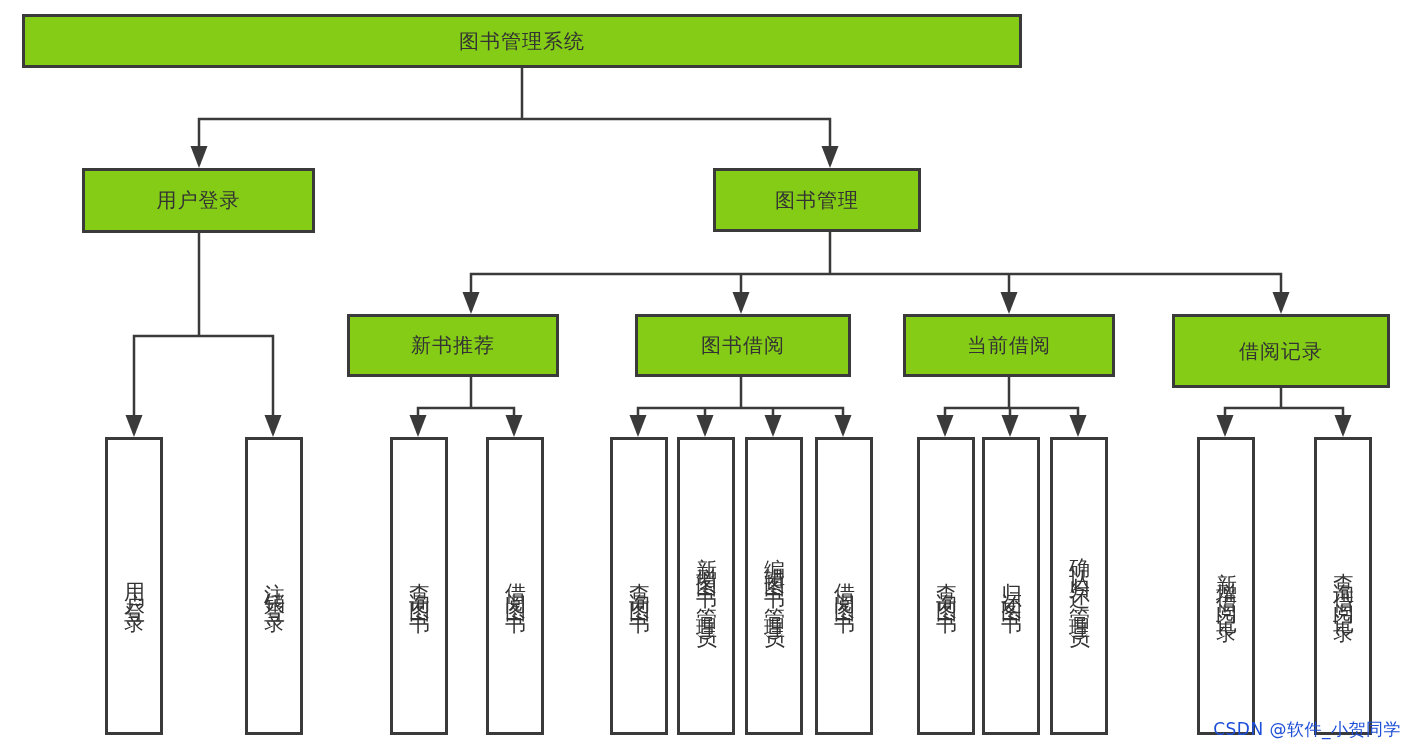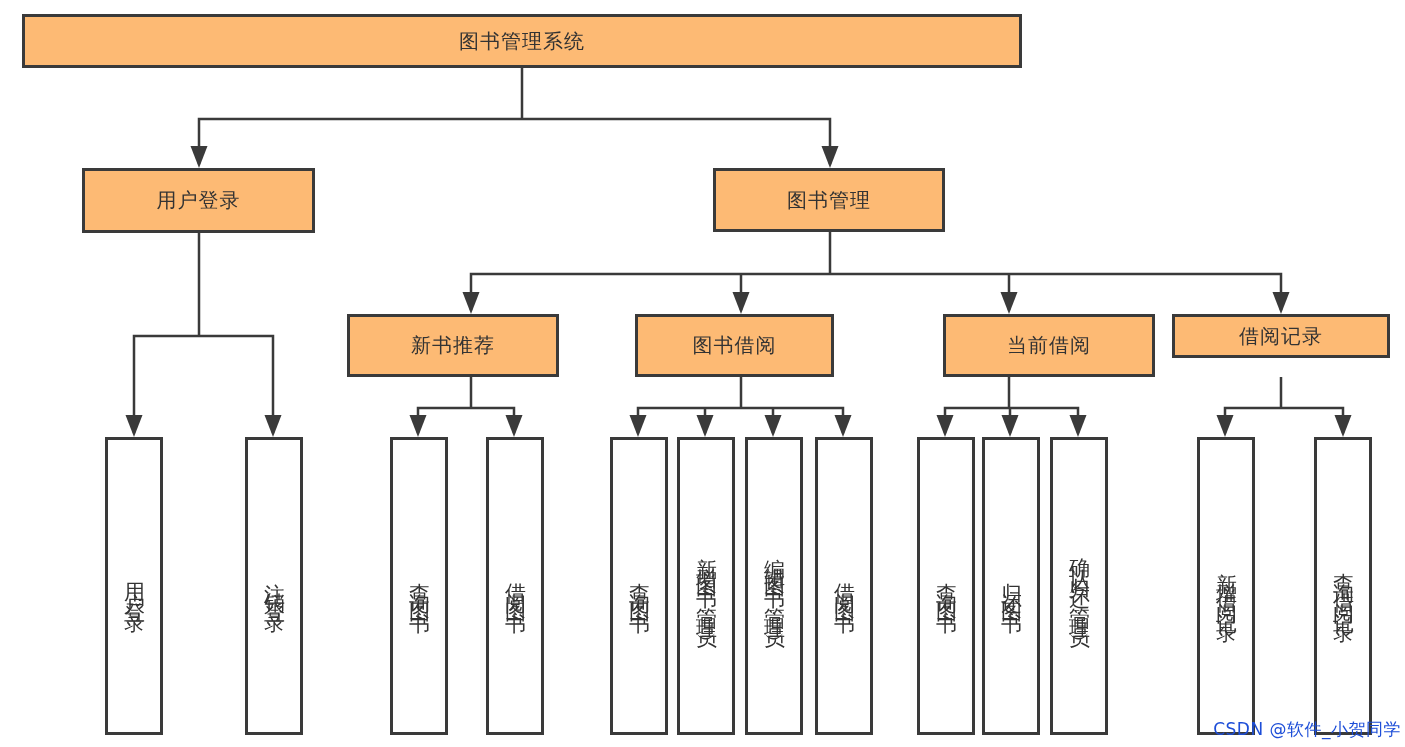--- a/index.html
+++ b/index.html
@@ -18,38 +18,38 @@
   svg.wires {
     position: absolute;
     left: 0; top: 0;
     width: 1405px;
     height: 747px;
   }
   .node {
     position: absolute;
     box-sizing: border-box;
     border: 3px solid #3a3a3a;
-    background: #fdba74;
+    background: #84cc16;
     display: flex;
     align-items: center;
     justify-content: center;
     color: #333333;
   }
   .hnode {
     font-size: 20px;
     letter-spacing: 1px;
     white-space: nowrap;
   }
   .root-node  { left: 22px;  top: 14px;  width: 1000px; height: 54px; }
   .n-login    { left: 82px;  top: 168px; width: 233px;  height: 65px; }
-  .n-bookmgr  { left: 713px; top: 168px; width: 232px;  height: 64px; }
+  .n-bookmgr  { left: 713px; top: 168px; width: 208px;  height: 64px; }
   .n-l3a { left: 347px;  top: 314px; width: 212px; height: 63px; }
-  .n-l3b { left: 635px;  top: 314px; width: 199px; height: 63px; }
-  .n-l3c { left: 903px;  top: 314px; width: 212px; height: 63px; margin-left: 40px; }
-  .n-l3d { left: 1172px; top: 314px; width: 218px; height: 44px; }
+  .n-l3b { left: 635px;  top: 314px; width: 216px; height: 63px; }
+  .n-l3c { left: 903px;  top: 314px; width: 212px; height: 63px; }
+  .n-l3d { left: 1172px; top: 314px; width: 218px; height: 74px; }
   .leaf {
     position: absolute;
     top: 437px;
     width: 58px;
     height: 298px;
     box-sizing: border-box;
     border: 3px solid #3a3a3a;
     background: #ffffff;
     display: flex;
     align-items: center;

